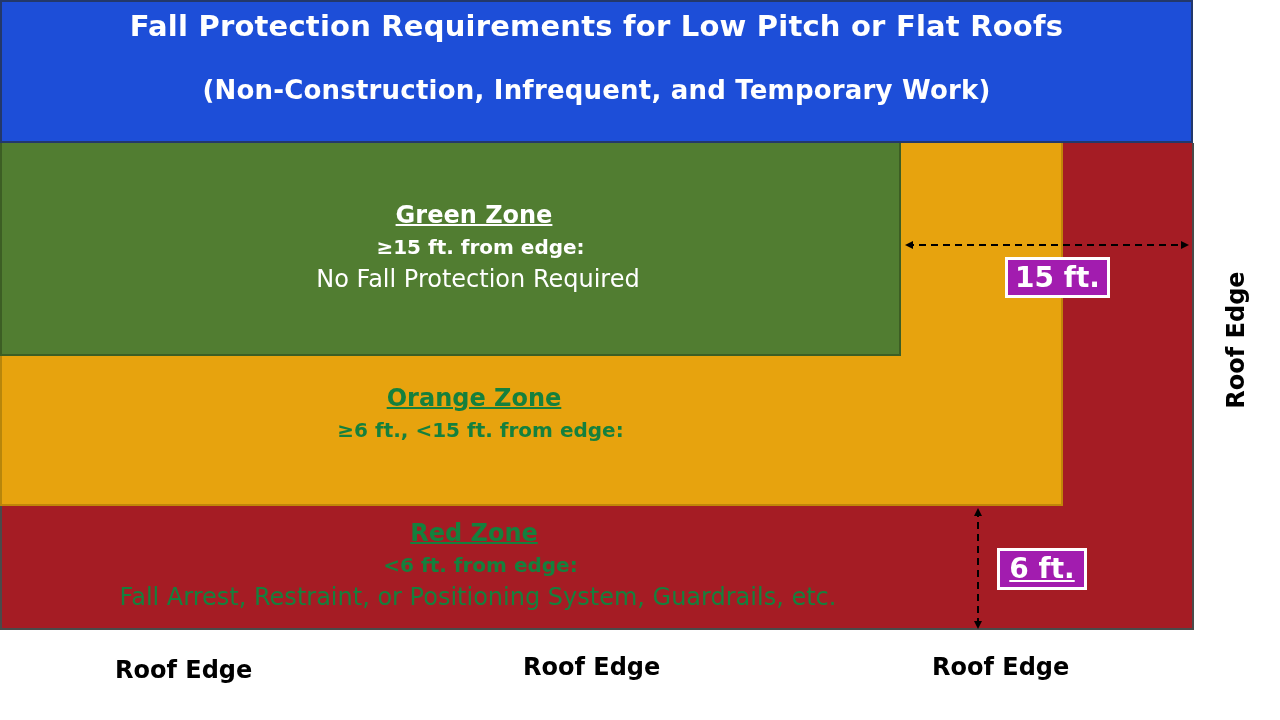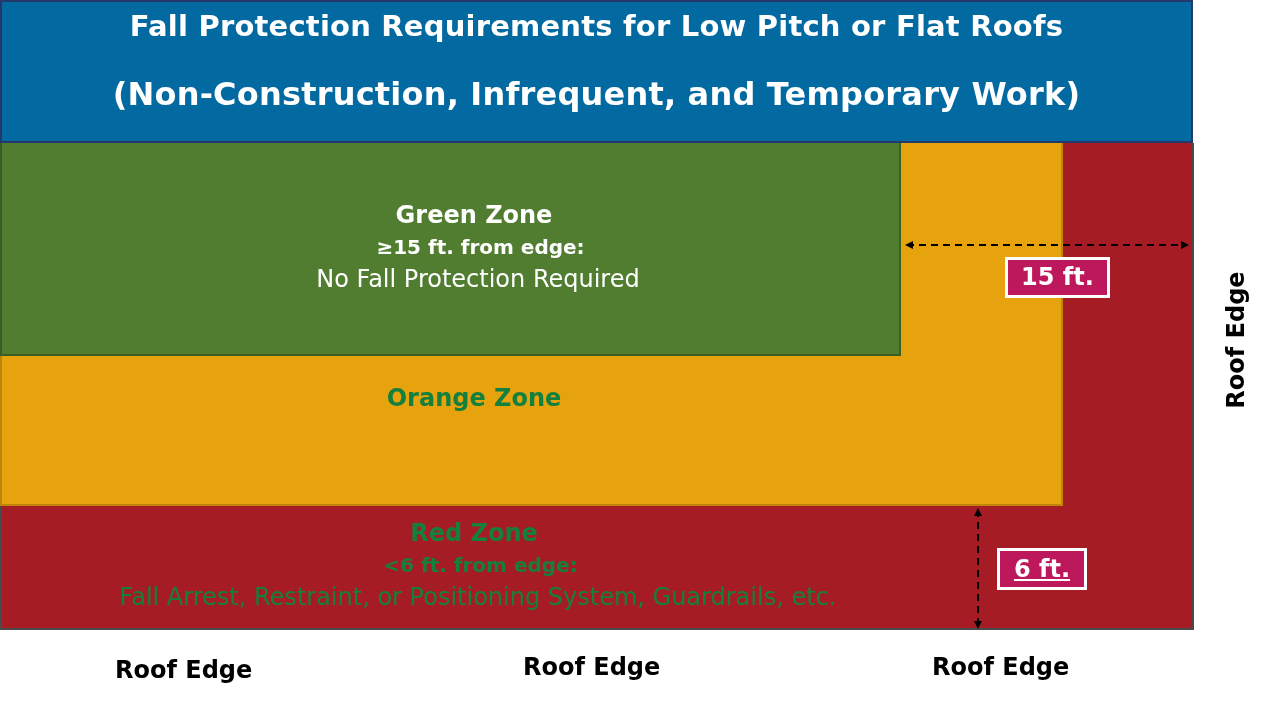--- a/index.html
+++ b/index.html
@@ -13,39 +13,39 @@
     }
     .canvas {
       position: relative;
       width: 1280px;
       height: 720px;
     }
     .header {
       position: absolute;
       left: 0; top: 0;
       width: 1193px; height: 143px;
-      background: #0369a1;
+      background: #1d4ed8;
       box-sizing: border-box;
       border: 2px solid #23386b;
       color: #ffffff;
       text-align: center;
       font-weight: bold;
     }
     .header .title {
       position: absolute;
       left: 0; right: 0;
       top: 7px;
       font-size: 29px;
       letter-spacing: 0.2px;
     }
     .header .subtitle {
       position: absolute;
       left: 0; right: 0;
       top: 73px;
-      font-size: 32px;
+      font-size: 26px;
       letter-spacing: 0.2px;
     }
     .zone {
       position: absolute;
       box-sizing: border-box;
     }
     .zone-red {
       left: 0; top: 143px;
       width: 1194px; height: 487px;
       background: #a51c24;
@@ -68,20 +68,21 @@
       border-bottom: 2px solid #3c5e24;
       border-left: 2px solid #3c5e24;
     }
     .zone-text {
       position: absolute;
       text-align: center;
       line-height: 32px;
     }
     .zone-text .name {
       font-weight: bold;
+      text-decoration: underline;
       text-decoration-thickness: 2px;
       font-size: 24px;
     }
     .zone-text .range {
       font-weight: bold;
       font-size: 20px;
       padding-left: 13px;
     }
     .zone-text .req {
       font-size: 24px;
@@ -94,26 +95,26 @@
     .orange-text {
       left: 0; width: 948px; top: 382px;
       color: #15803d;
     }
     .red-text {
       left: 0; width: 948px; top: 517px;
       color: #15803d;
     }
     .dim-box {
       position: absolute;
-      background: #be185d;
+      background: #a21caf;
       border: 3px solid #ffffff;
       box-sizing: border-box;
       color: #ffffff;
       font-weight: bold;
-      font-size: 24px;
+      font-size: 28px;
       text-align: center;
     }
     .dim-15 {
       left: 1005px; top: 257px;
       width: 105px; height: 41px;
       line-height: 35px;
     }
     .dim-6 {
       left: 997px; top: 548px;
       width: 90px; height: 42px;
@@ -156,20 +157,21 @@
   <div class="zone zone-green"></div>
 
   <div class="zone-text green-text">
     <div class="name">Green Zone</div>
     <div class="range">≥15 ft. from edge:</div>
     <div class="req">No Fall Protection Required</div>
   </div>
 
   <div class="zone-text orange-text">
     <div class="name">Orange Zone</div>
+    <div class="range">≥6 ft., &lt;15 ft. from edge:</div>
   </div>
 
   <div class="zone-text red-text">
     <div class="name">Red Zone</div>
     <div class="range">&lt;6 ft. from edge:</div>
     <div class="req">Fall Arrest, Restraint, or Positioning System, Guardrails, etc.</div>
   </div>
 
   <svg class="arrow-svg" viewBox="0 0 1280 720" xmlns="http://www.w3.org/2000/svg">
     <defs>

